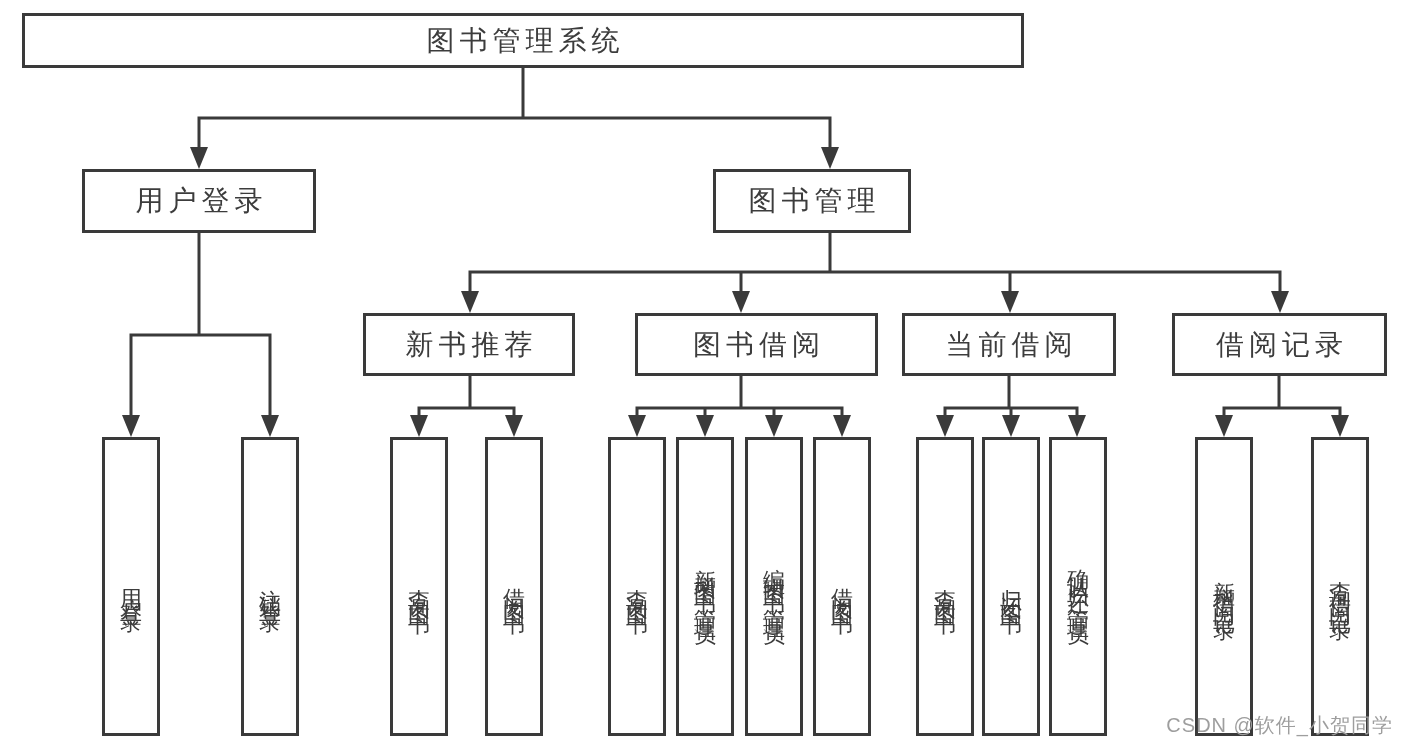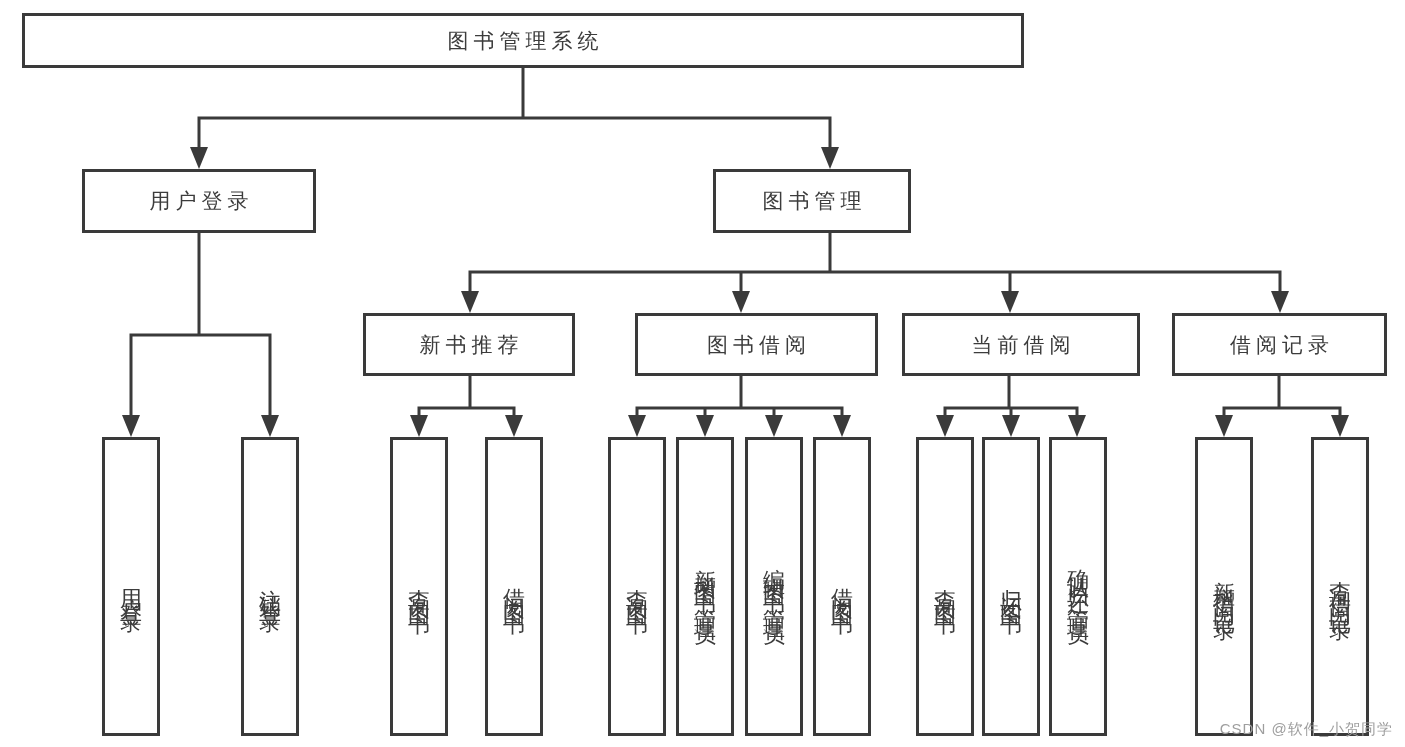--- a/index.html
+++ b/index.html
@@ -24,39 +24,39 @@
   .node {
     position: absolute;
     box-sizing: border-box;
     border: 3px solid #3a3a3a;
     background: #ffffff;
     color: #3c3c3c;
     display: flex;
     align-items: center;
     justify-content: center;
     z-index: 2;
-    font-size: 21px;
+    font-size: 28px;
     letter-spacing: 5px;
     text-indent: 5px; 
     white-space: nowrap;
   }
   .node.leaf {
     writing-mode: vertical-rl;
     text-orientation: mixed;
     font-size: 22px;
     letter-spacing: 8px;
     text-indent: 0;
     white-space: normal;
   }
   .watermark {
     position: absolute;
     right: 12px;
     bottom: 8px;
     color: #9e9e9e;
-    font-size: 15px;
+    font-size: 20px;
     letter-spacing: 1px;
     z-index: 3;
   }
 </style>
 </head>
 <body>
 
 <div class="canvas">
 
   <svg class="connectors" width="1405" height="747" viewBox="0 0 1405 747">
@@ -92,21 +92,21 @@
     </g>
   </svg>
 
   <div class="node" style="left:22px; top:13px; width:1002px; height:55px;">图书管理系统</div>
 
   <div class="node" style="left:82px; top:169px; width:234px; height:64px;">用户登录</div>
   <div class="node" style="left:713px; top:169px; width:198px; height:64px;">图书管理</div>
 
   <div class="node" style="left:363px; top:313px; width:212px; height:63px;text-align:right;">新书推荐</div>
   <div class="node" style="left:635px; top:313px; width:243px; height:63px;">图书借阅</div>
-  <div class="node" style="left:902px; top:313px; width:238px; height:63px;">当前借阅</div>
+  <div class="node" style="left:902px; top:313px; width:214px; height:63px;">当前借阅</div>
   <div class="node" style="left:1172px; top:313px; width:215px; height:63px;">借阅记录</div>
 
   <div class="node leaf" style="left:102px; top:437px; width:58px; height:299px;">用户登录</div>
   <div class="node leaf" style="left:241px; top:437px; width:58px; height:299px;">注销登录</div>
 
   <div class="node leaf" style="left:390px; top:437px; width:58px; height:299px;">查询图书</div>
   <div class="node leaf" style="left:485px; top:437px; width:58px; height:299px;">借阅图书</div>
 
   <div class="node leaf" style="left:608px; top:437px; width:58px; height:299px;">查询图书</div>
   <div class="node leaf" style="left:676px; top:437px; width:58px; height:299px;">新增图书（管理员）</div>

